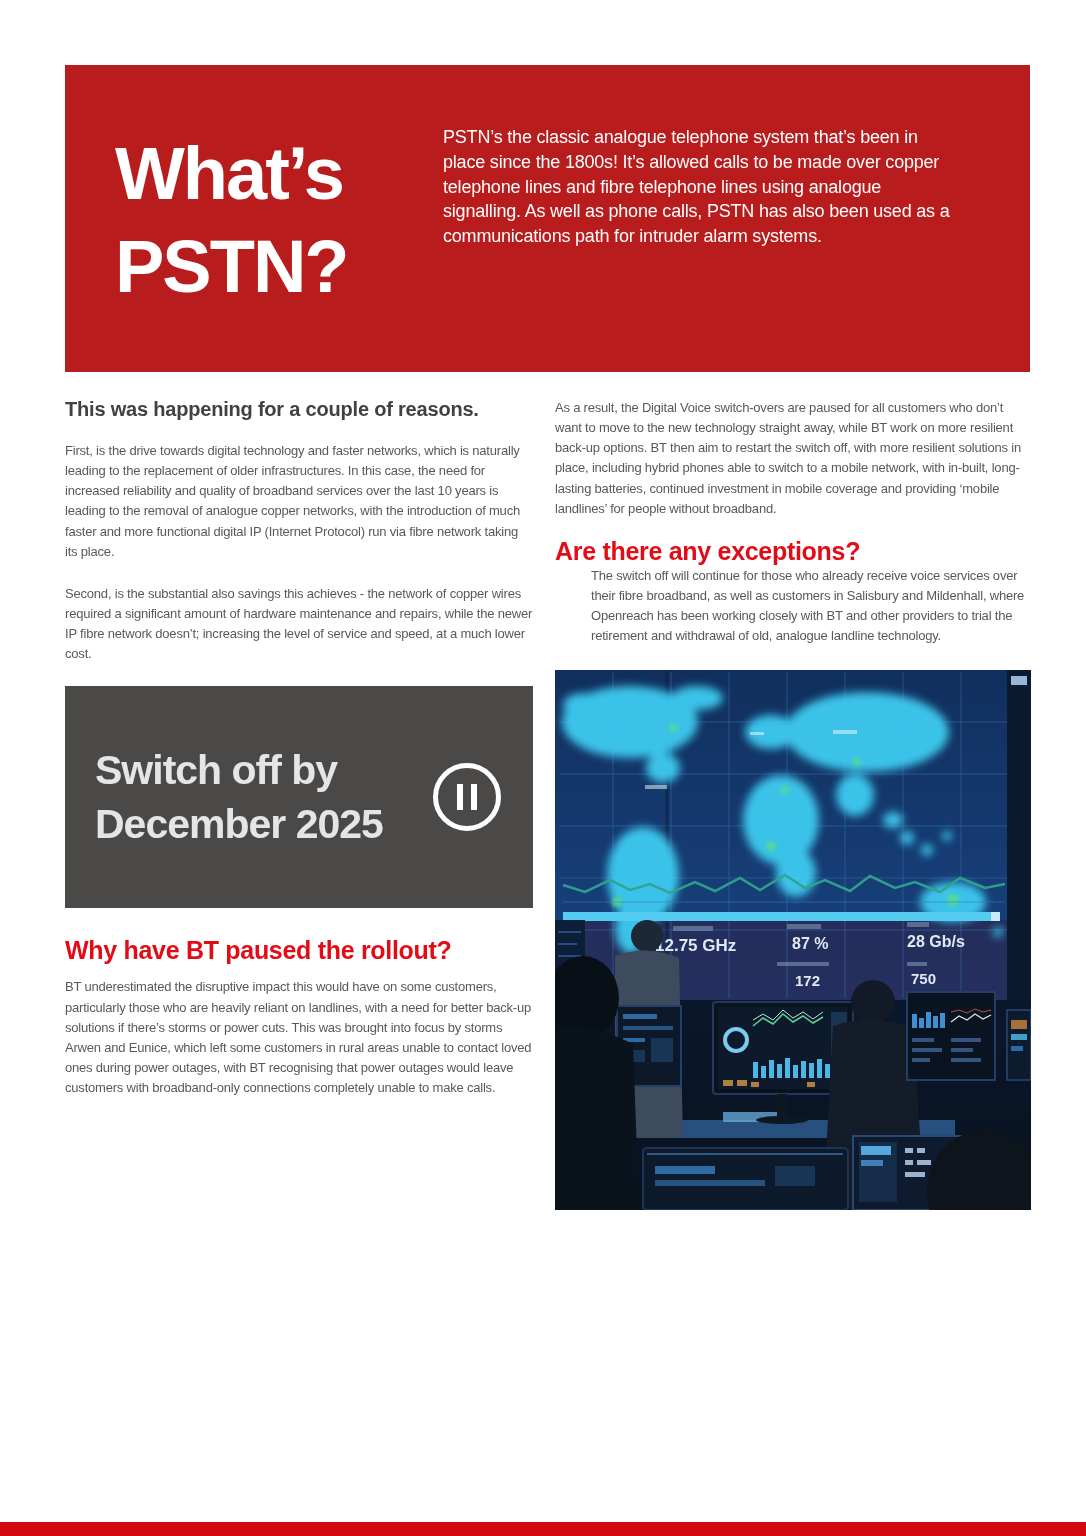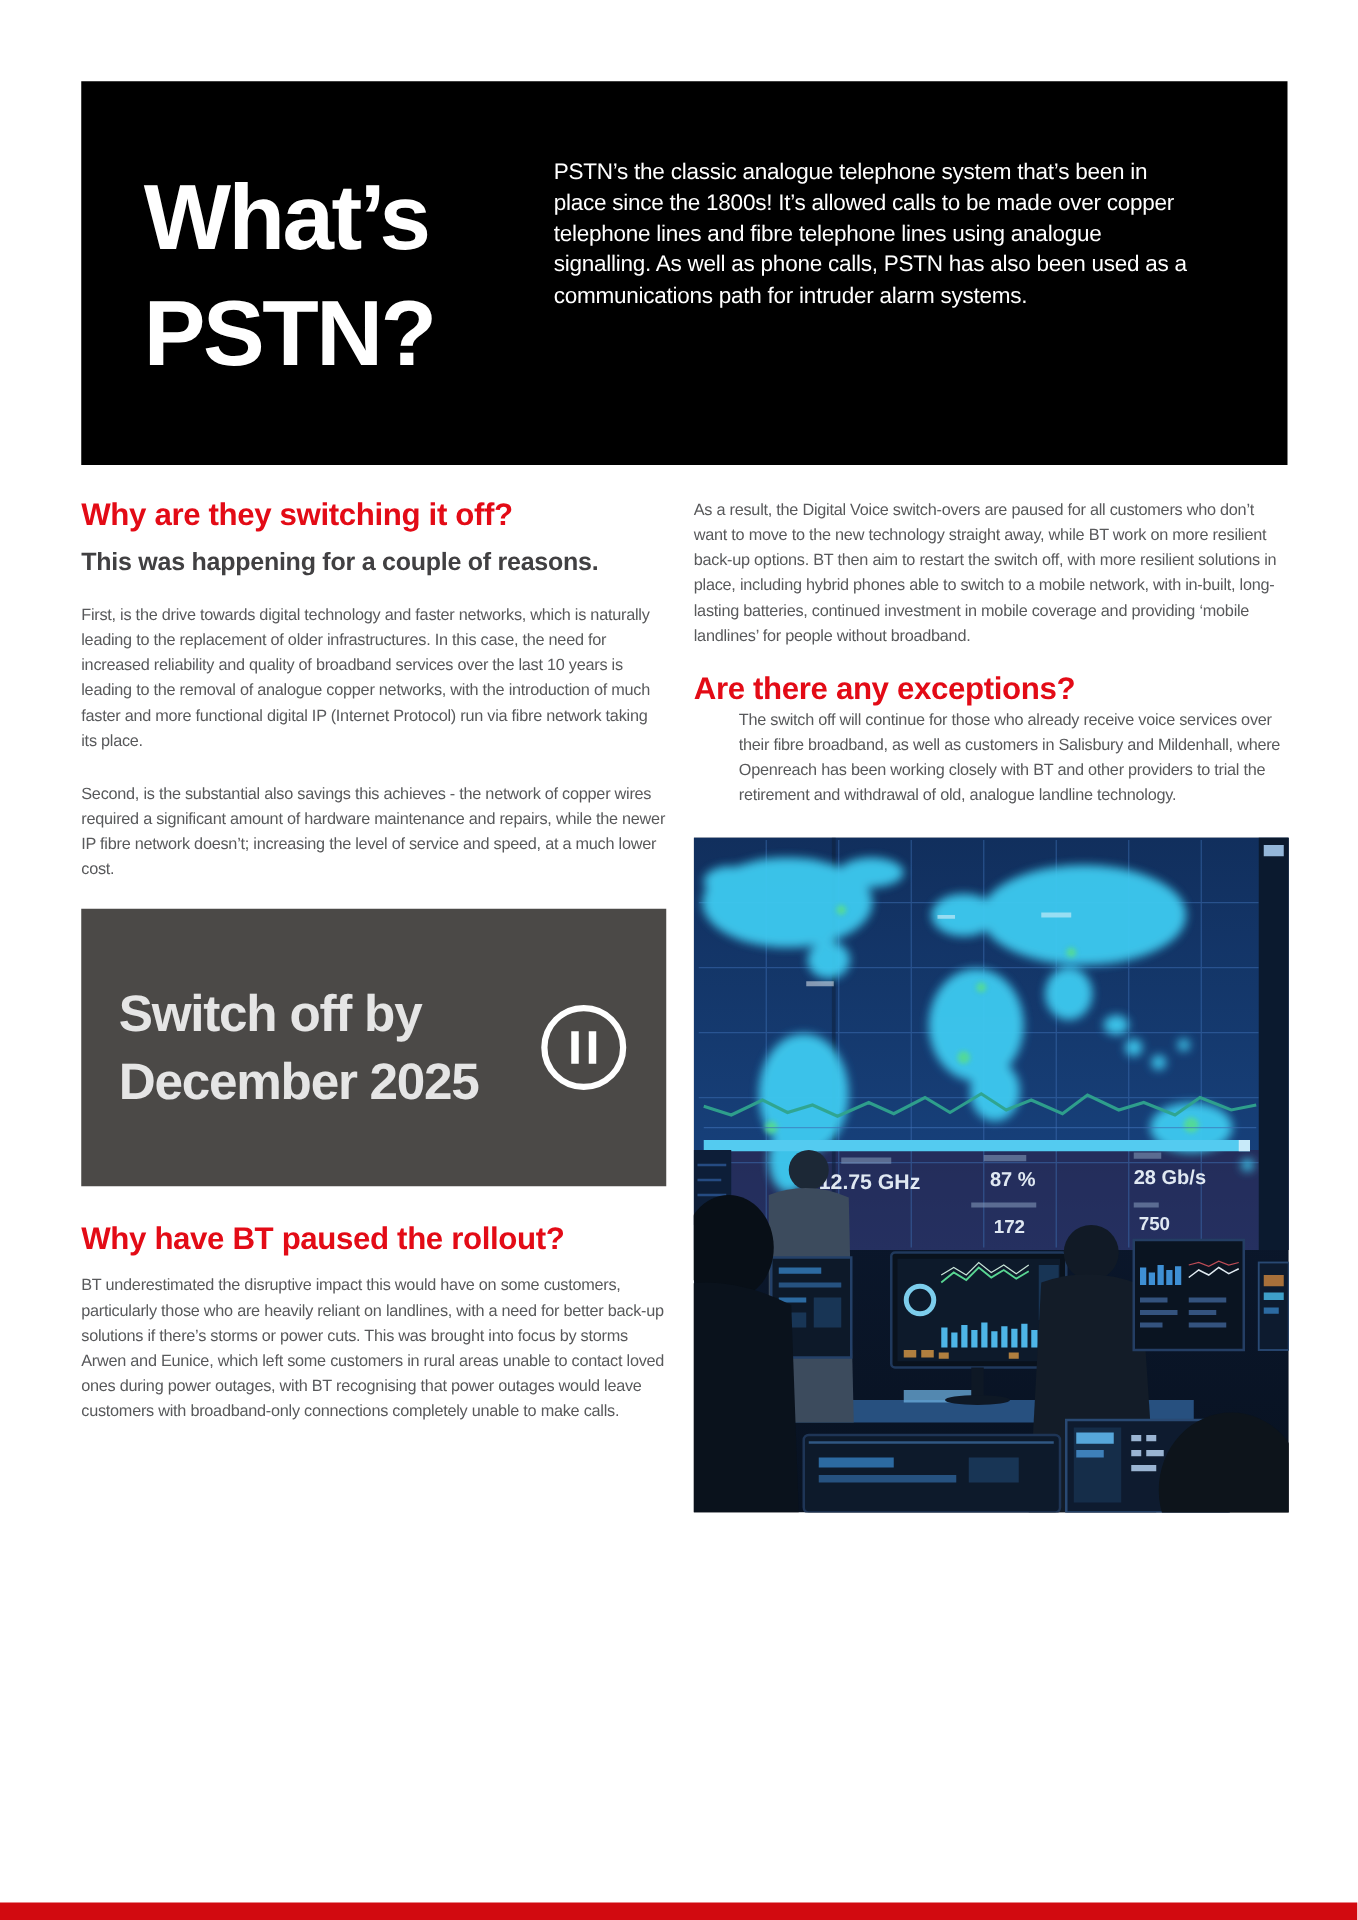--- a/index.html
+++ b/index.html
@@ -1,20 +1,20 @@
 <!DOCTYPE html>
 <html><head>
 <meta charset="utf-8">
 <style>
   html,body{margin:0;padding:0;background:#ffffff;}
   body{width:1086px;height:1536px;position:relative;font-family:"Liberation Sans",sans-serif;overflow:hidden;}
   .page{position:absolute;inset:0;background:#ffffff;}
 
   
-  .red-header{position:absolute;left:65px;top:65px;width:965px;height:307px;background:#000000;}
+  .red-header{position:absolute;left:65px;top:65px;width:965px;height:307px;background:#b91c1c;}
   .header-title{position:absolute;left:50px;top:62px;color:#ffffff;font-size:74px;font-weight:bold;line-height:1.26;letter-spacing:-2px;}
   .header-intro{position:absolute;left:378px;top:60px;width:512px;color:#ffffff;font-size:18px;line-height:1.38;letter-spacing:-0.2px;}
 
   
   .col{position:absolute;top:398px;}
   .col-left{left:65px;width:468px;}
   .col-right{left:555px;width:476px;}
   .col h2{margin:0 0 12px;font-size:25px;font-weight:bold;color:#E30B16;letter-spacing:-0.3px;}
   .col .subhead{margin:0 0 20px;font-size:20px;font-weight:bold;color:#414042;letter-spacing:-0.2px;}
   .col p.body{margin:0 0 22px;font-size:13px;line-height:1.55;color:#58595B;letter-spacing:-0.2px;}
@@ -43,21 +43,20 @@
 
   <div class="red-header">
     <div class="header-title">
       <div>What’s</div>
       <div>PSTN?</div>
     </div>
     <div class="header-intro">PSTN’s the classic analogue telephone system that’s been in place since the 1800s! It’s allowed calls to be made over copper telephone lines and fibre telephone lines using analogue signalling. As well as phone calls, PSTN has also been used as a communications path for intruder alarm systems.</div>
   </div>
 
   <div class="col col-left">
-    <h2>Why are they switching it off?</h2>
     <div class="subhead">This was happening for a couple of reasons.</div>
     <p class="body">First, is the drive towards digital technology and faster networks, which is naturally leading to the replacement of older infrastructures. In this case, the need for increased reliability and quality of broadband services over the last 10 years is leading to the removal of analogue copper networks, with the introduction of much faster and more functional digital IP (Internet Protocol) run via fibre network taking its place.</p>
     <p class="body">Second, is the substantial also savings this achieves - the network of copper wires required a significant amount of hardware maintenance and repairs, while the newer IP fibre network doesn’t; increasing the level of service and speed, at a much lower cost.</p>
 
     <div class="banner">
       <div class="banner-text">
         <div>Switch off by</div>
         <div>December 2025</div>
       </div>
       <div class="pause">

